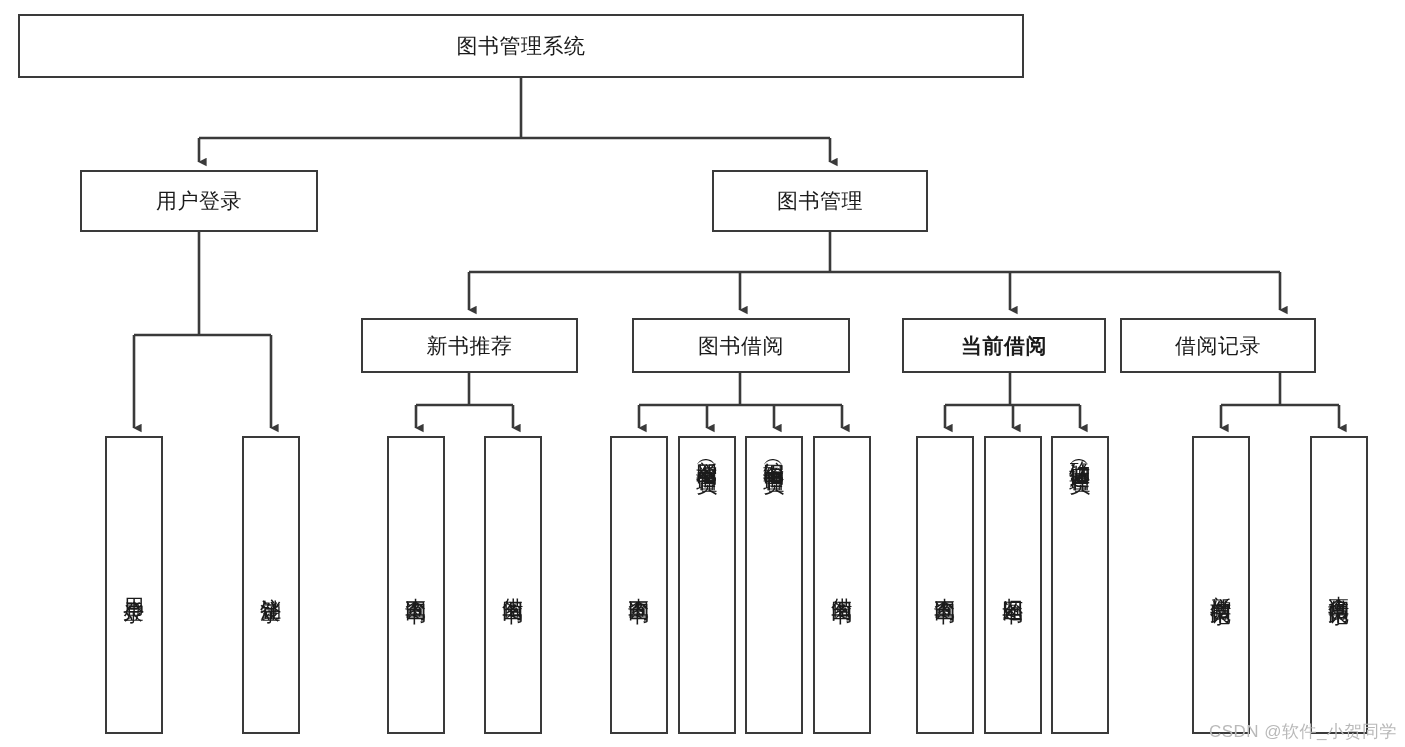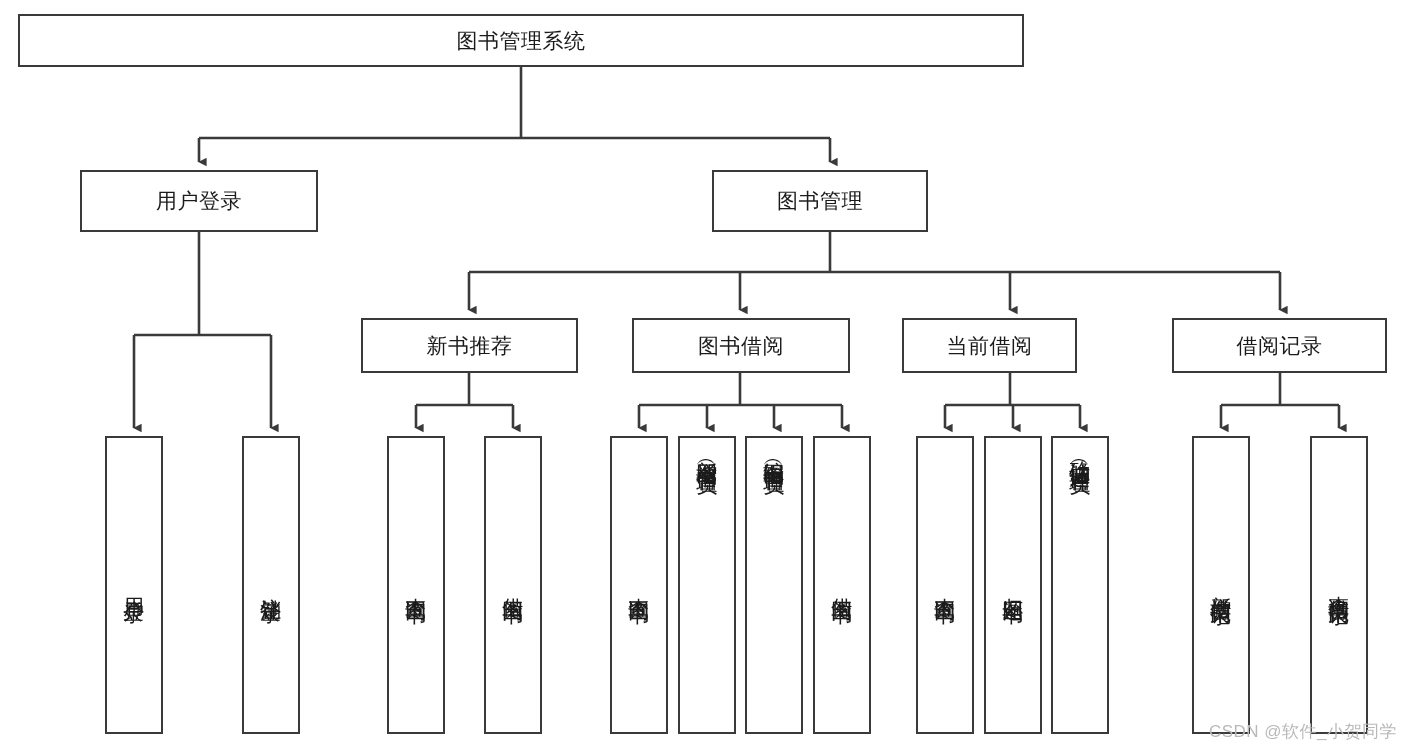--- a/index.html
+++ b/index.html
@@ -117,41 +117,41 @@
       <path d="M 1013,405 L 1013,428" marker-end="url(#arrowhead)"></path>
       <path d="M 1080,405 L 1080,428" marker-end="url(#arrowhead)"></path>
 
       <path d="M 1280,373 L 1280,405"></path>
       <path d="M 1221,405 L 1339,405"></path>
       <path d="M 1221,405 L 1221,428" marker-end="url(#arrowhead)"></path>
       <path d="M 1339,405 L 1339,428" marker-end="url(#arrowhead)"></path>
     </g>
   </svg>
 
-  <div class="node horiz" style="left:18px; top:14px; width:1006px; height:53px;">
+  <div class="node horiz" style="left:18px; top:14px; width:1006px; height:64px;">
     <span>图书管理系统</span>
   </div>
 
   <div class="node horiz" style="left:80px; top:170px; width:238px; height:62px;">
     <span>用户登录</span>
   </div>
   <div class="node horiz" style="left:712px; top:170px; width:216px; height:62px;">
     <span>图书管理</span>
   </div>
 
   <div class="node horiz" style="left:361px; top:318px; width:217px; height:55px;">
     <span>新书推荐</span>
   </div>
   <div class="node horiz" style="left:632px; top:318px; width:218px; height:55px;font-family:Liberation Mono, monospace;">
     <span>图书借阅</span>
   </div>
-  <div class="node horiz" style="left:902px; top:318px; width:175px; height:55px;">
+  <div class="node horiz" style="left:902px; top:318px; width:204px; height:55px;font-weight:bold;">
     <span>当前借阅</span>
   </div>
-  <div class="node horiz" style="left:1172px; top:318px; width:215px; height:55px;">
+  <div class="node horiz" style="left:1120px; top:318px; width:196px; height:55px;">
     <span>借阅记录</span>
   </div>
 
   <div class="node vert centered" style="left:105px; top:436px; width:58px; height:298px;">
     <span class="vlabel">用户登录</span>
   </div>
   <div class="node vert centered" style="left:242px; top:436px; width:58px; height:298px;">
     <span class="vlabel">注销登录</span>
   </div>
 

